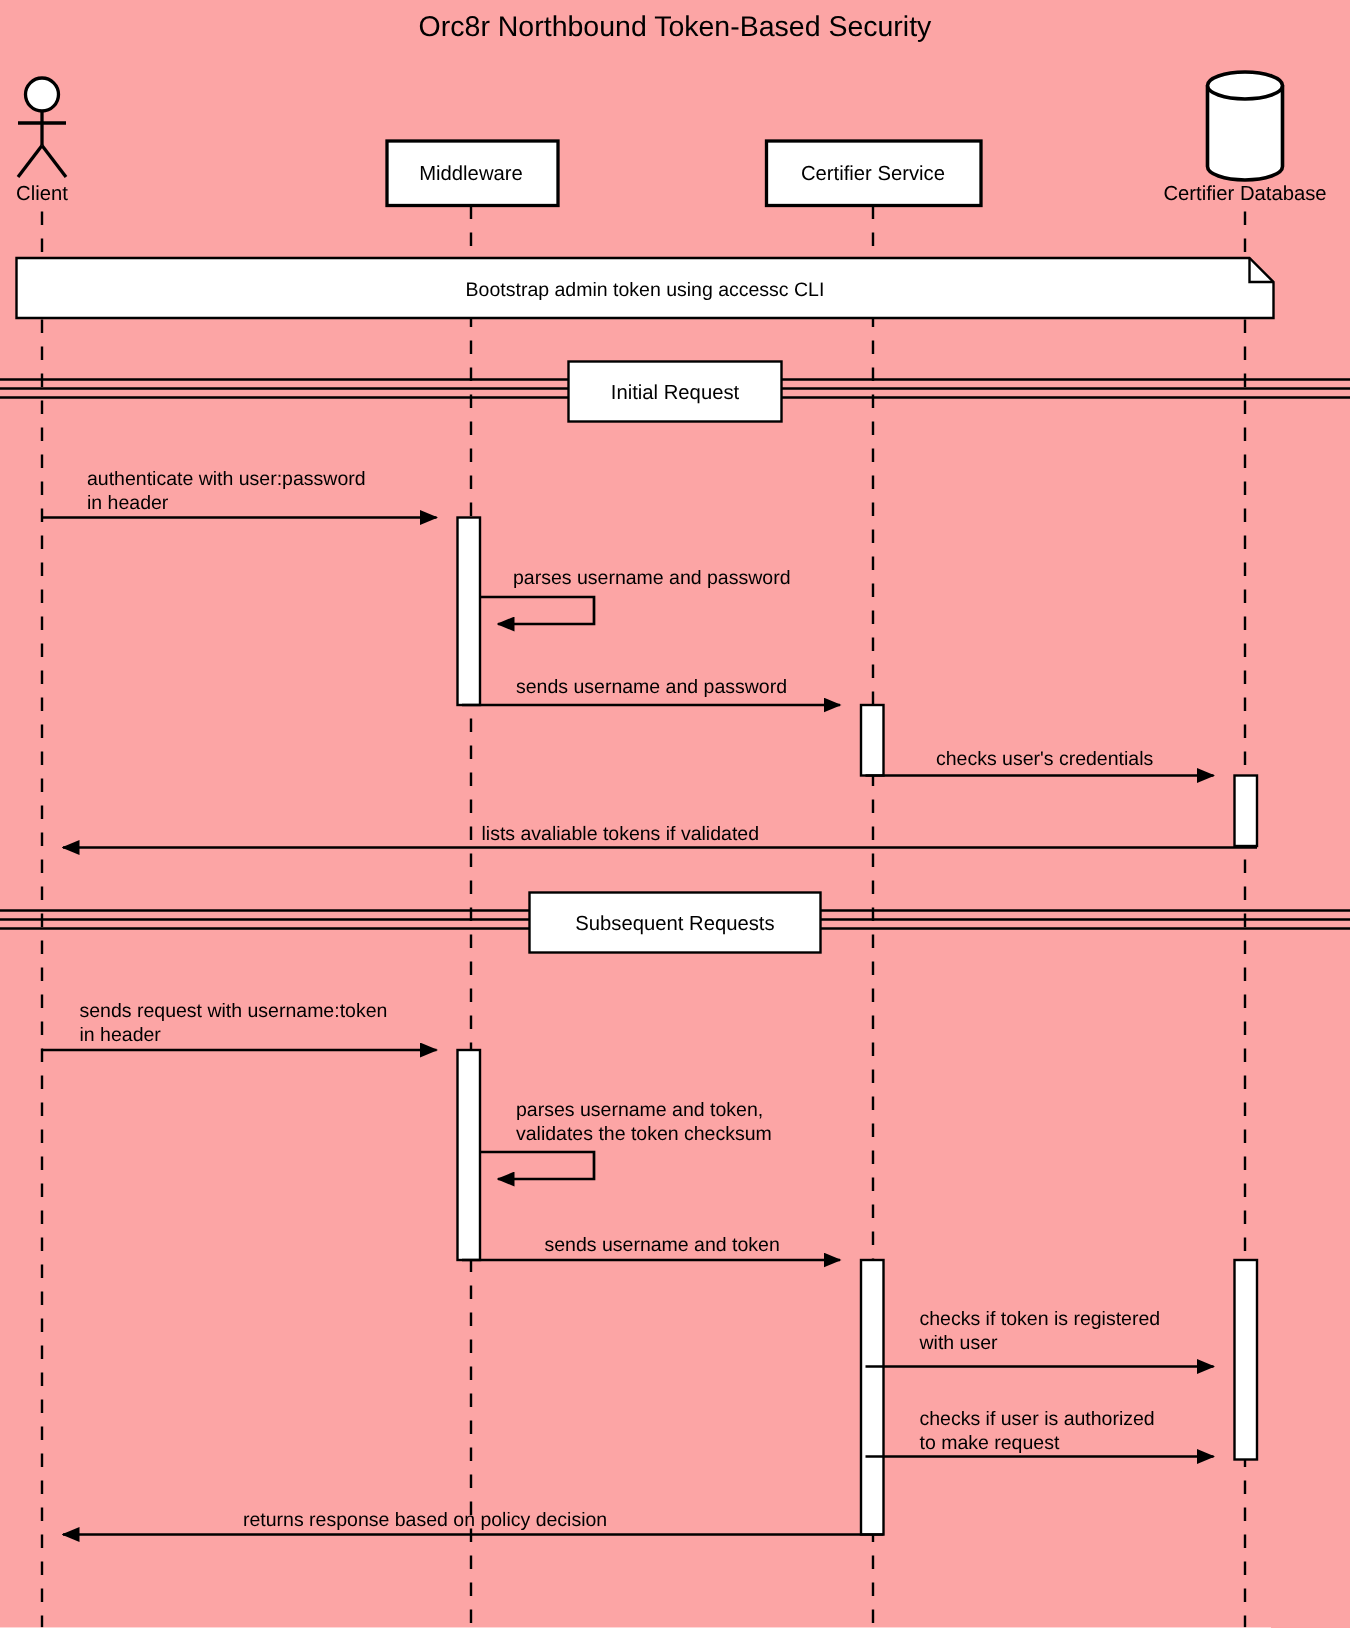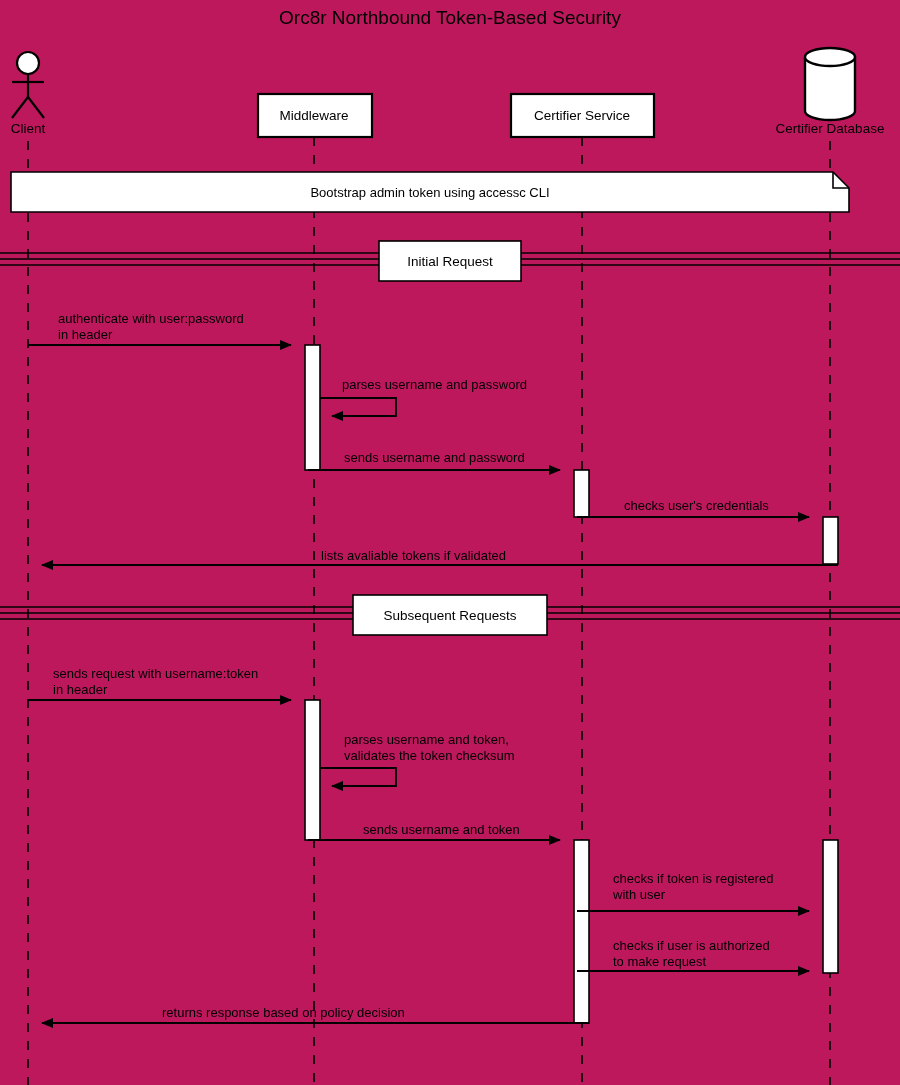--- a/index.html
+++ b/index.html
@@ -5,21 +5,21 @@
 <style>
   html, body {
     margin: 0;
     padding: 0;
     background: #ffffff;
   }
   #diagram-root {
     position: relative;
     width: 900px;
     height: 1085px;
-    background: #be185d;
+    background: #fca5a5;
     font-family: "Liberation Sans", sans-serif;
     overflow: hidden;
   }
   svg#seq-svg {
     display: block;
     width: 900px;
     height: 1085px;
   }
   text {
     font-family: "Liberation Sans", sans-serif;

